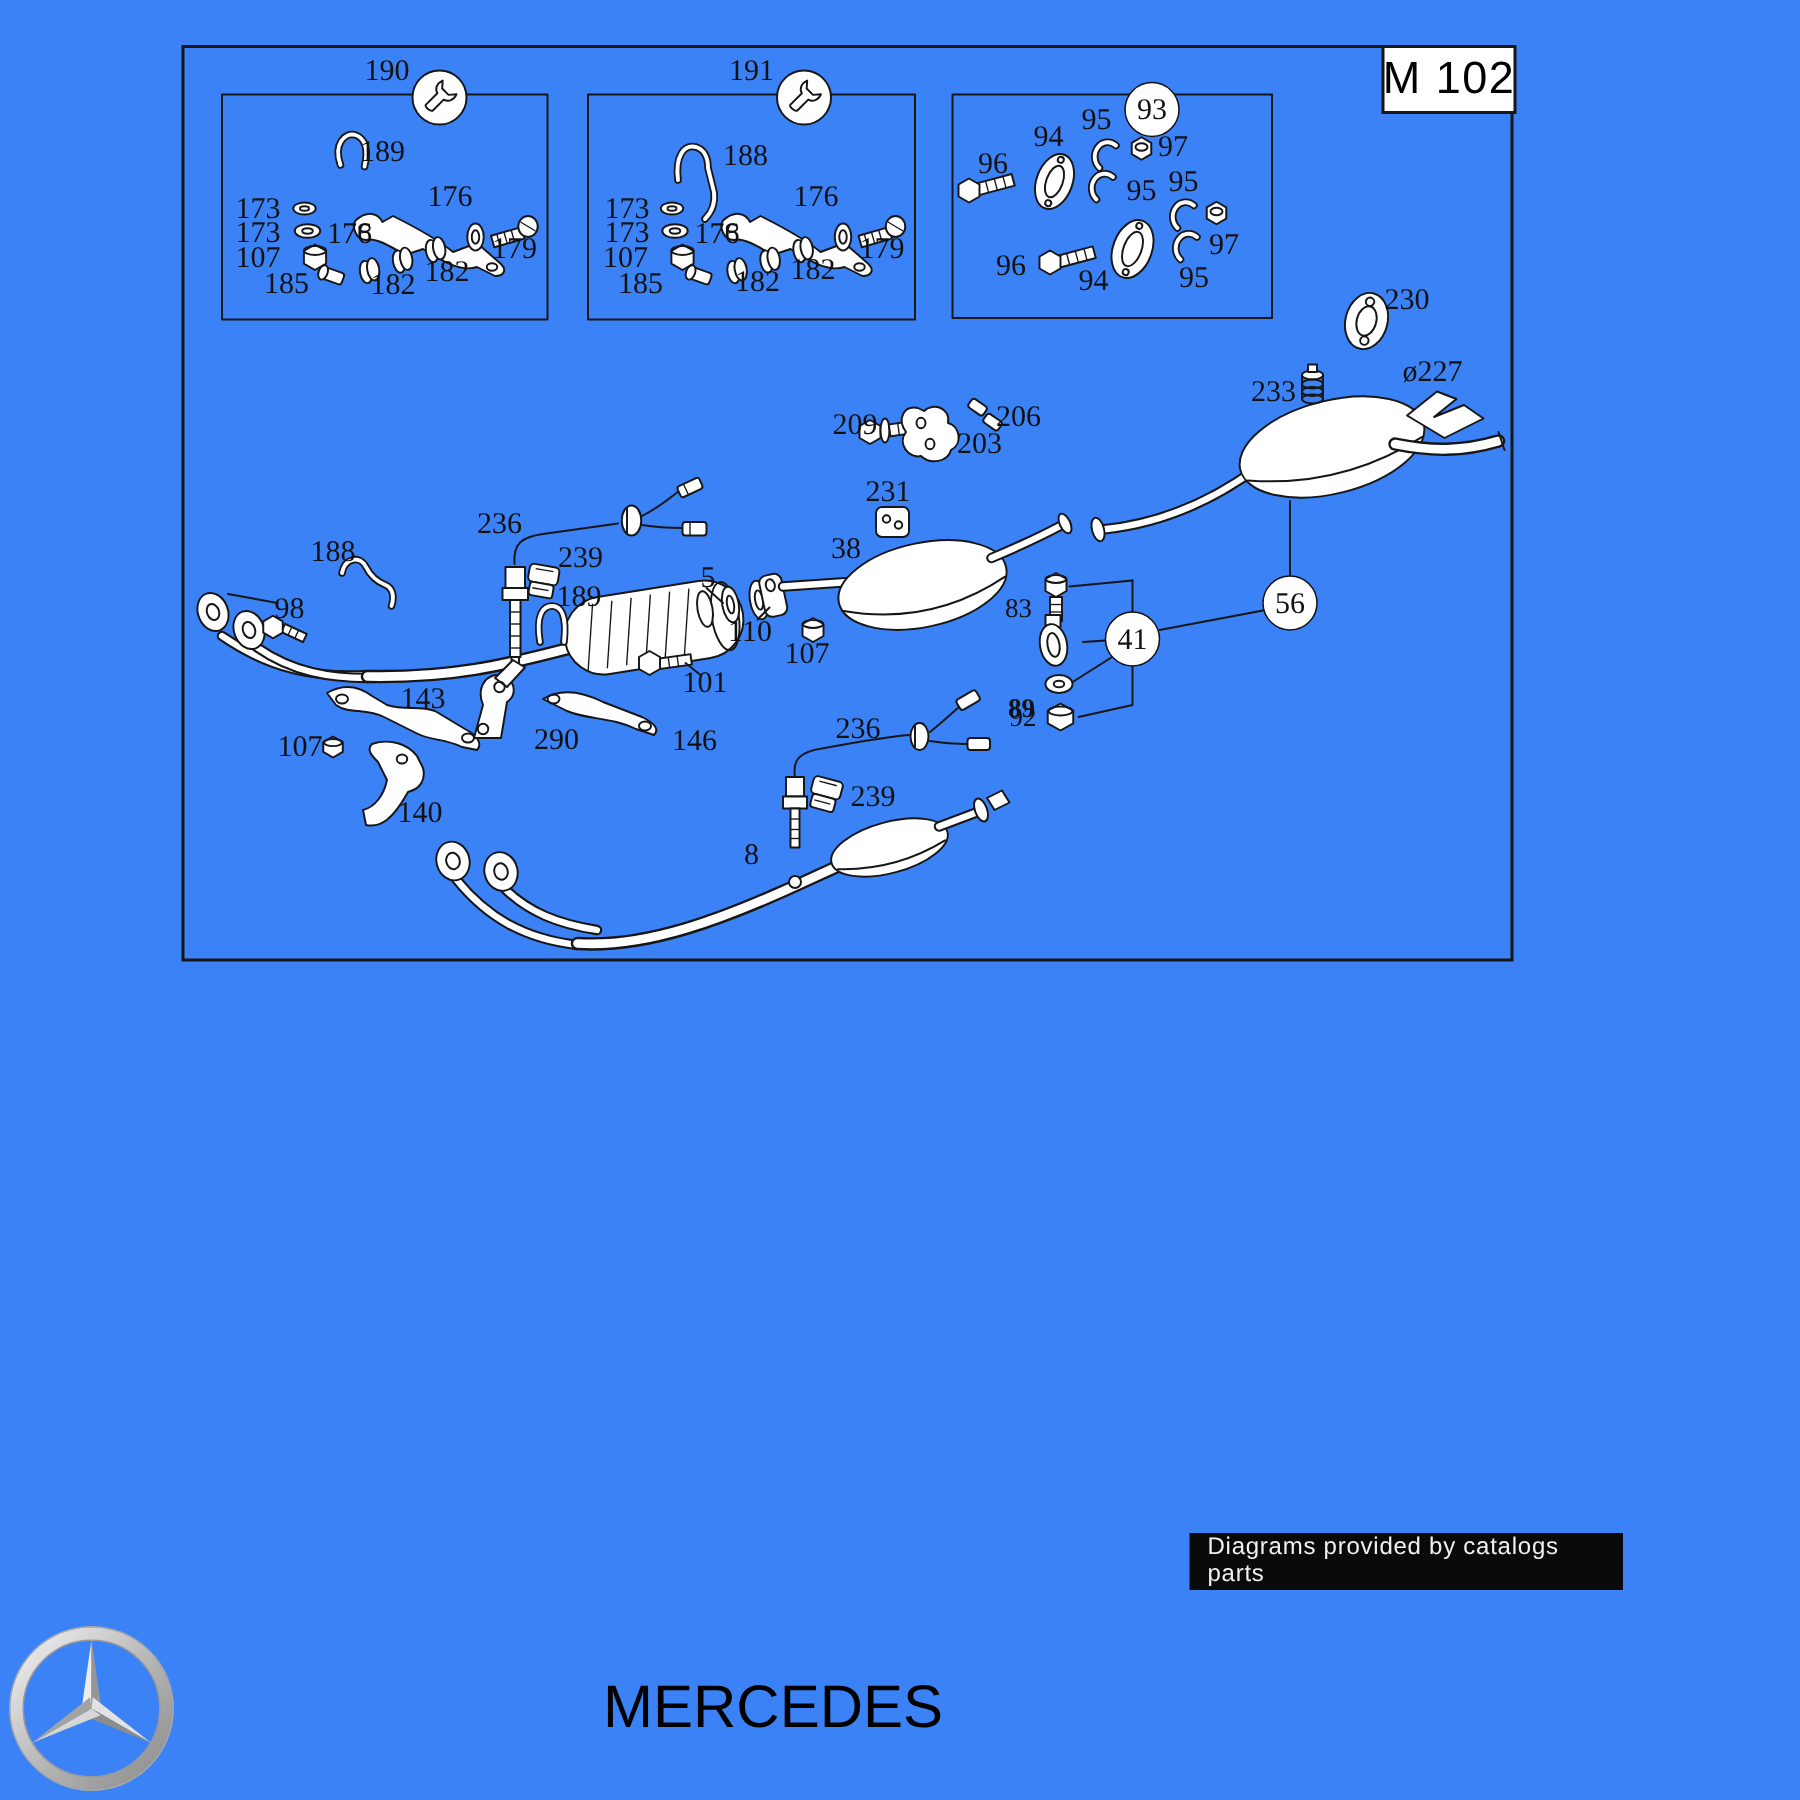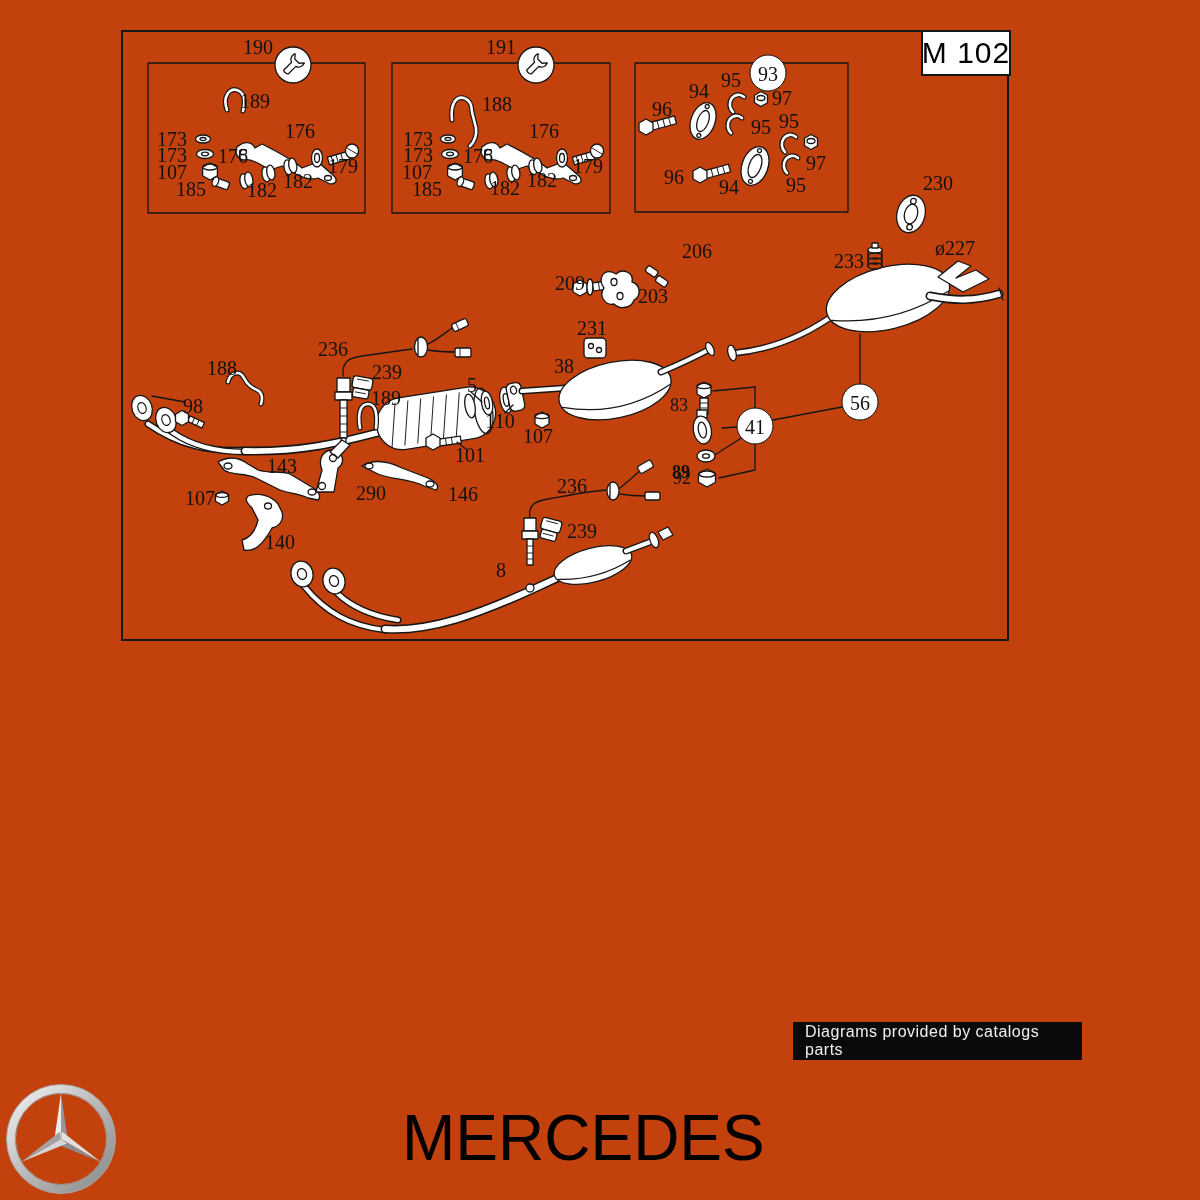--- a/index.html
+++ b/index.html
@@ -1,31 +1,31 @@
 <!DOCTYPE html>
 <html><head>
 <meta charset="utf-8">
 <style>
   html,body{margin:0;padding:0;background:#fff;}
-  #stage{position:relative;width:1200px;height:1200px;background:#c2410c;overflow:hidden;
+  #stage{position:relative;width:1200px;height:1200px;background:#3b82f6;overflow:hidden;
          font-family:"Liberation Serif","DejaVu Serif",serif;}
   #art{position:absolute;left:0;top:0;}
   #labels{position:absolute;left:0;top:0;width:1200px;height:1200px;pointer-events:none;}
   .lbl{position:absolute;transform:translate(-50%,-50%);font-size:20px;color:#111;
        white-space:nowrap;line-height:1;}
   .lbl.circled{width:35px;height:35px;border:1.6px solid #111;border-radius:50%;
        background:#fff;display:flex;align-items:center;justify-content:center;}
   .lbl.small{font-size:18px;}
   #m102{position:absolute;transform:translate(-50%,-50%);
         font-family:"Liberation Sans",sans-serif;font-size:30px;color:#000;letter-spacing:1px;}
   #watermark{position:absolute;left:793px;top:1022px;width:289px;height:38px;background:#0a0a0a;
         color:#f0f0f0;font-family:"Liberation Sans",sans-serif;font-size:16px;
         display:flex;align-items:center;padding-left:12px;box-sizing:border-box;letter-spacing:.5px;}
   #title{position:absolute;left:402px;top:1108px;display:flex;gap:28px;
-        font-family:"Liberation Sans",sans-serif;font-size:64px;color:#000;line-height:60px;text-align:center;}
+        font-family:"Liberation Sans",sans-serif;font-size:40px;color:#000;line-height:60px;text-align:center;}
   
   .ln{stroke:#161616;stroke-width:1.3;fill:none;stroke-linejoin:round;stroke-linecap:round;}
   .fw{fill:#fff;stroke:#161616;stroke-width:1.3;stroke-linejoin:round;}
   .to{stroke:#161616;stroke-width:9;fill:none;stroke-linecap:round;stroke-linejoin:round;}
   .ti{stroke:#fff;stroke-width:5.8;fill:none;stroke-linecap:round;stroke-linejoin:round;}
   .so{stroke:#161616;stroke-width:7;fill:none;stroke-linecap:round;stroke-linejoin:round;}
   .si{stroke:#fff;stroke-width:4.2;fill:none;stroke-linecap:round;stroke-linejoin:round;}
   .ho{stroke:#161616;stroke-width:5;fill:none;stroke-linecap:round;}
   .hi{stroke:#fff;stroke-width:2.6;fill:none;stroke-linecap:round;}
   .hair{stroke:#161616;stroke-width:.9;fill:none;}
@@ -497,25 +497,25 @@
       <div class="lbl" style="left: 662px; top: 109px;">96</div>
       <div class="lbl" style="left: 699px; top: 91px;">94</div>
       <div class="lbl" style="left: 731px; top: 80px;">95</div>
       <div class="lbl" style="left: 782px; top: 98px;">97</div>
       <div class="lbl" style="left: 761px; top: 127px;">95</div>
       <div class="lbl" style="left: 789px; top: 121px;">95</div>
       <div class="lbl" style="left: 816px; top: 163px;">97</div>
       <div class="lbl" style="left: 674px; top: 177px;">96</div>
       <div class="lbl" style="left: 729px; top: 187px;">94</div>
       <div class="lbl" style="left: 796px; top: 185px;">95</div>
-      <div class="lbl" style="left: 938px; top: 183px;">230</div>
+      <div class="lbl" style="left: 938px; top: 200px;">230</div>
       <div class="lbl" style="left: 849px; top: 261px;">233</div>
       <div class="lbl" style="left: 955px; top: 248px;">ø227</div>
       <div class="lbl" style="left: 570px; top: 283px;">209</div>
-      <div class="lbl" style="left: 679px; top: 251px; margin-left: 18px;">206</div>
+      <div class="lbl" style="left: 679px; top: 278px;">206</div>
       <div class="lbl" style="left: 653px; top: 296px;">203</div>
       <div class="lbl" style="left: 592px; top: 328px;">231</div>
       <div class="lbl" style="left: 333px; top: 349px;">236</div>
       <div class="lbl" style="left: 387px; top: 372px;">239</div>
       <div class="lbl" style="left: 386px; top: 398px;">189</div>
       <div class="lbl" style="left: 222px; top: 368px;">188</div>
       <div class="lbl" style="left: 193px; top: 406px;">98</div>
       <div class="lbl" style="left: 472px; top: 385px;">5</div>
       <div class="lbl" style="left: 564px; top: 366px;">38</div>
       <div class="lbl" style="left: 500px; top: 421px;">110</div>

